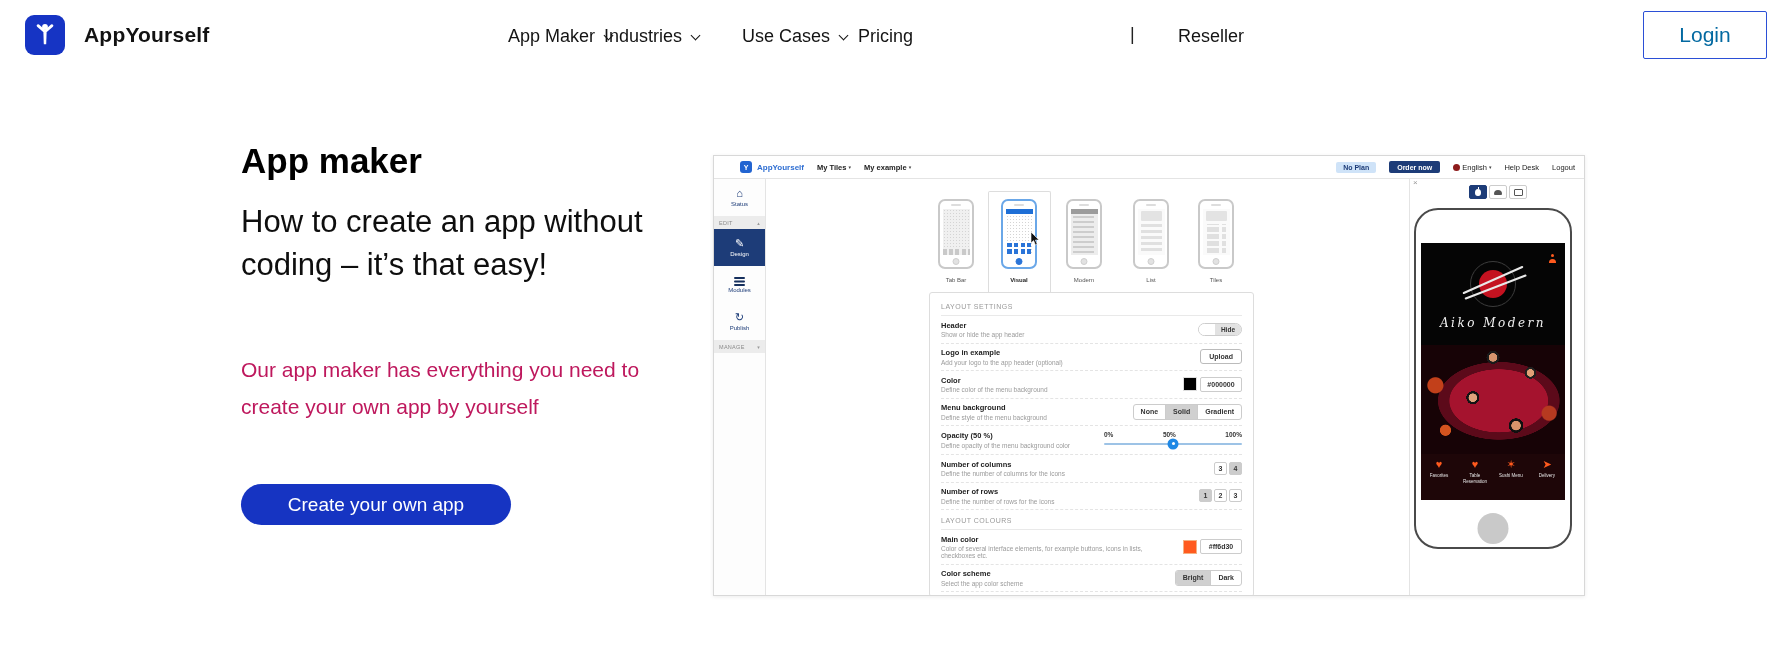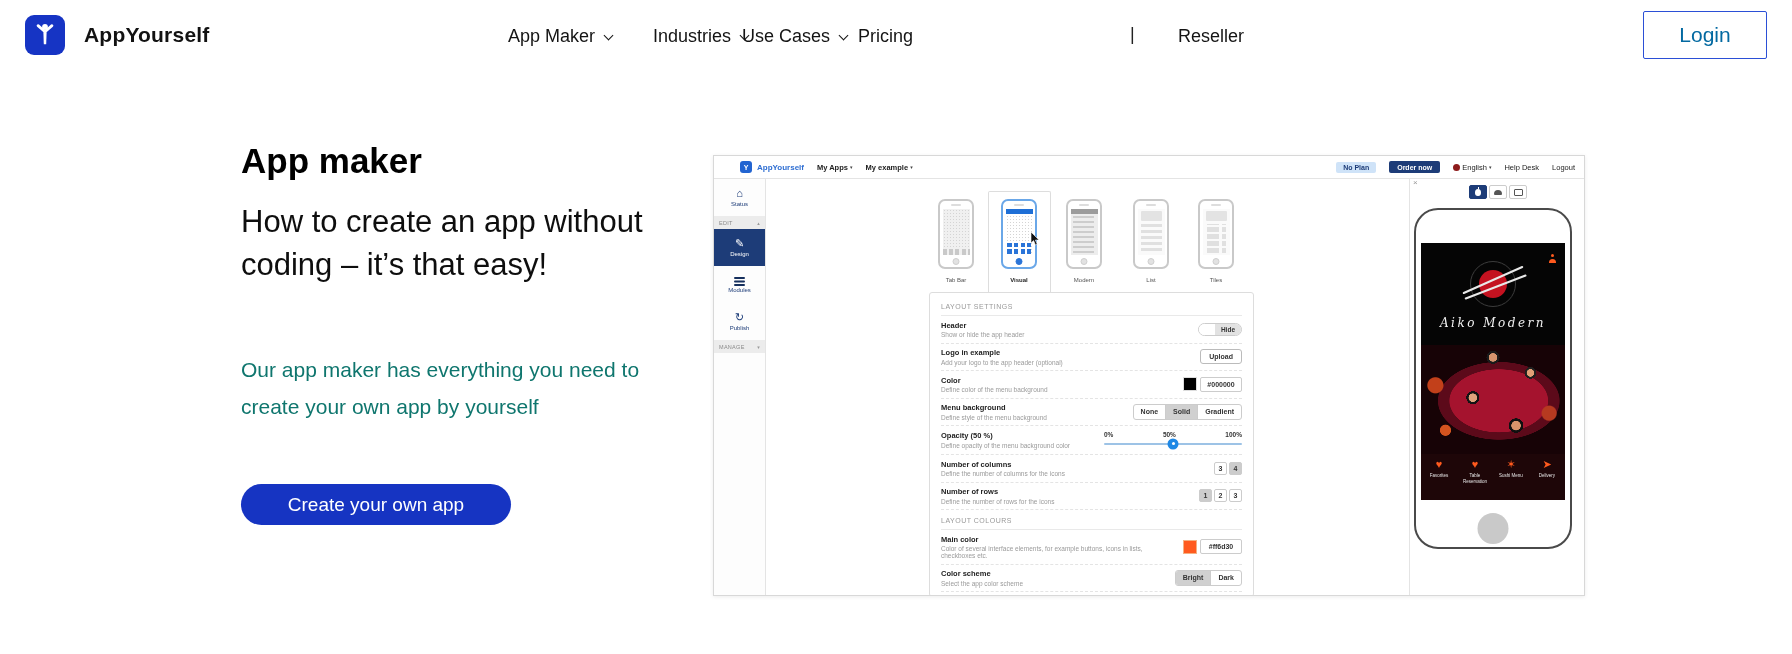--- a/index.html
+++ b/index.html
@@ -13,21 +13,21 @@
   .brand-name { position:absolute; left:84px; top:23px; font-size:21px; font-weight:bold; color:#121212; letter-spacing:.2px; }
   .nav-link { position:absolute; top:26px; font-size:18px; color:#141414; font-weight:500; text-decoration:none; cursor:pointer; white-space:nowrap; }
   .chev { display:inline-block; width:7px; height:7px; border-right:1.8px solid #141414; border-bottom:1.8px solid #141414; transform:rotate(45deg); margin-left:10px; vertical-align:3px; }
   .nav-divider { position:absolute; top:24px; font-size:18px; color:#222; }
   .login-btn { position:absolute; left:1643px; top:11px; width:124px; height:48px; background:#fff; border:1px solid #2b4fd6; border-radius:2px; color:#0369a1; font-size:21px; font-family:inherit; cursor:pointer; }
 
   
   .hero { position:absolute; left:241px; top:141px; width:480px; }
   .hero h1 { font-size:35px; font-weight:bold; color:#000; margin-bottom:20px; }
   .hero h2 { font-size:31px; font-weight:400; color:#0e0e0e; line-height:1.38; width:450px; margin-bottom:64px; }
-  .hero p  { font-size:21px; color:#0f766e; line-height:1.8; width:420px; margin-bottom:58px; }
+  .hero p  { font-size:21px; color:#be185d; line-height:1.8; width:420px; margin-bottom:58px; }
   .cta-btn { display:block; width:270px; height:41px; background:#1634c2; border:none; border-radius:21px; color:#fff; font-size:19px; font-family:inherit; cursor:pointer; }
 
   
   .builder { position:absolute; left:713px; top:155px; width:872px; height:441px; background:#fff; border:1px solid #d8d8d8; box-shadow:0 1px 4px rgba(0,0,0,.08); overflow:hidden; font-family:inherit; }
 
   
   .b-topbar { position:absolute; left:0; top:0; width:100%; height:23px; border-bottom:1px solid #e4e4e4; display:flex; align-items:center; padding:0 9px 0 26px; gap:13px; }
   .b-logo { width:12px; height:12px; background:#2264d1; border-radius:3px; display:flex; align-items:center; justify-content:center; color:#fff; font-size:7px; font-weight:bold; }
   .b-brand { color:#2e6ed2; font-size:8px; font-weight:bold; margin-left:-8px; }
   .b-menu { font-size:7.5px; color:#222; font-weight:bold; cursor:pointer; white-space:nowrap; }
@@ -151,42 +151,42 @@
     <div class="logo-badge">
       <svg width="26" height="26" viewBox="0 0 24 24">
         <circle cx="12" cy="4.6" r="2.7" fill="#fff"></circle>
         <path d="M12 9 L5.6 3.4 M12 9 L18.4 3.4" stroke="#fff" stroke-width="2.6" stroke-linecap="round" fill="none"></path>
         <path d="M10.5 9.5 h3 l-0.4 11 h-2.2 Z" fill="#fff"></path>
       </svg>
     </div>
     <div class="brand-name">AppYourself</div>
 
     <a class="nav-link" style="left:508px"><span>App Maker</span><span class="chev"></span></a>
-    <a class="nav-link" style="left:653px"><span>Industries</span><span class="chev"></span></a>
+    <a class="nav-link" style="left:604px"><span>Industries</span><span class="chev"></span></a>
     <a class="nav-link" style="left:742px"><span>Use Cases</span><span class="chev"></span></a>
     <a class="nav-link" style="left:858px"><span>Pricing</span></a>
     <span class="nav-divider" style="left:1130px">|</span>
     <a class="nav-link" style="left:1178px"><span>Reseller</span></a>
 
     <button class="login-btn">Login</button>
   </header>
 
   <section class="hero">
     <h1>App maker</h1>
     <h2>How to create an app without coding – it’s that easy!</h2>
     <p>Our app maker has everything you need to create your own app by yourself</p>
     <button class="cta-btn">Create your own app</button>
   </section>
 
   <div class="builder">
 
     <div class="b-topbar">
       <span class="b-logo">Y</span>
       <span class="b-brand">AppYourself</span>
-      <span class="b-menu"><span>My Apps</span> <span class="tiny-caret">▾</span></span>
+      <span class="b-menu"><span>My Tiles</span> <span class="tiny-caret">▾</span></span>
       <span class="b-menu"><span>My example</span> <span class="tiny-caret">▾</span></span>
       <span class="b-top-spacer"></span>
       <span class="badge-noplan">No Plan</span>
       <button class="btn-ordernow">Order now</button>
       <span class="b-top-link"><span class="flag-dot"></span><span>English</span> <span class="tiny-caret">▾</span></span>
       <span class="b-top-link">Help Desk</span>
       <span class="b-top-link">Logout</span>
     </div>
 
     <div class="b-sidebar">

